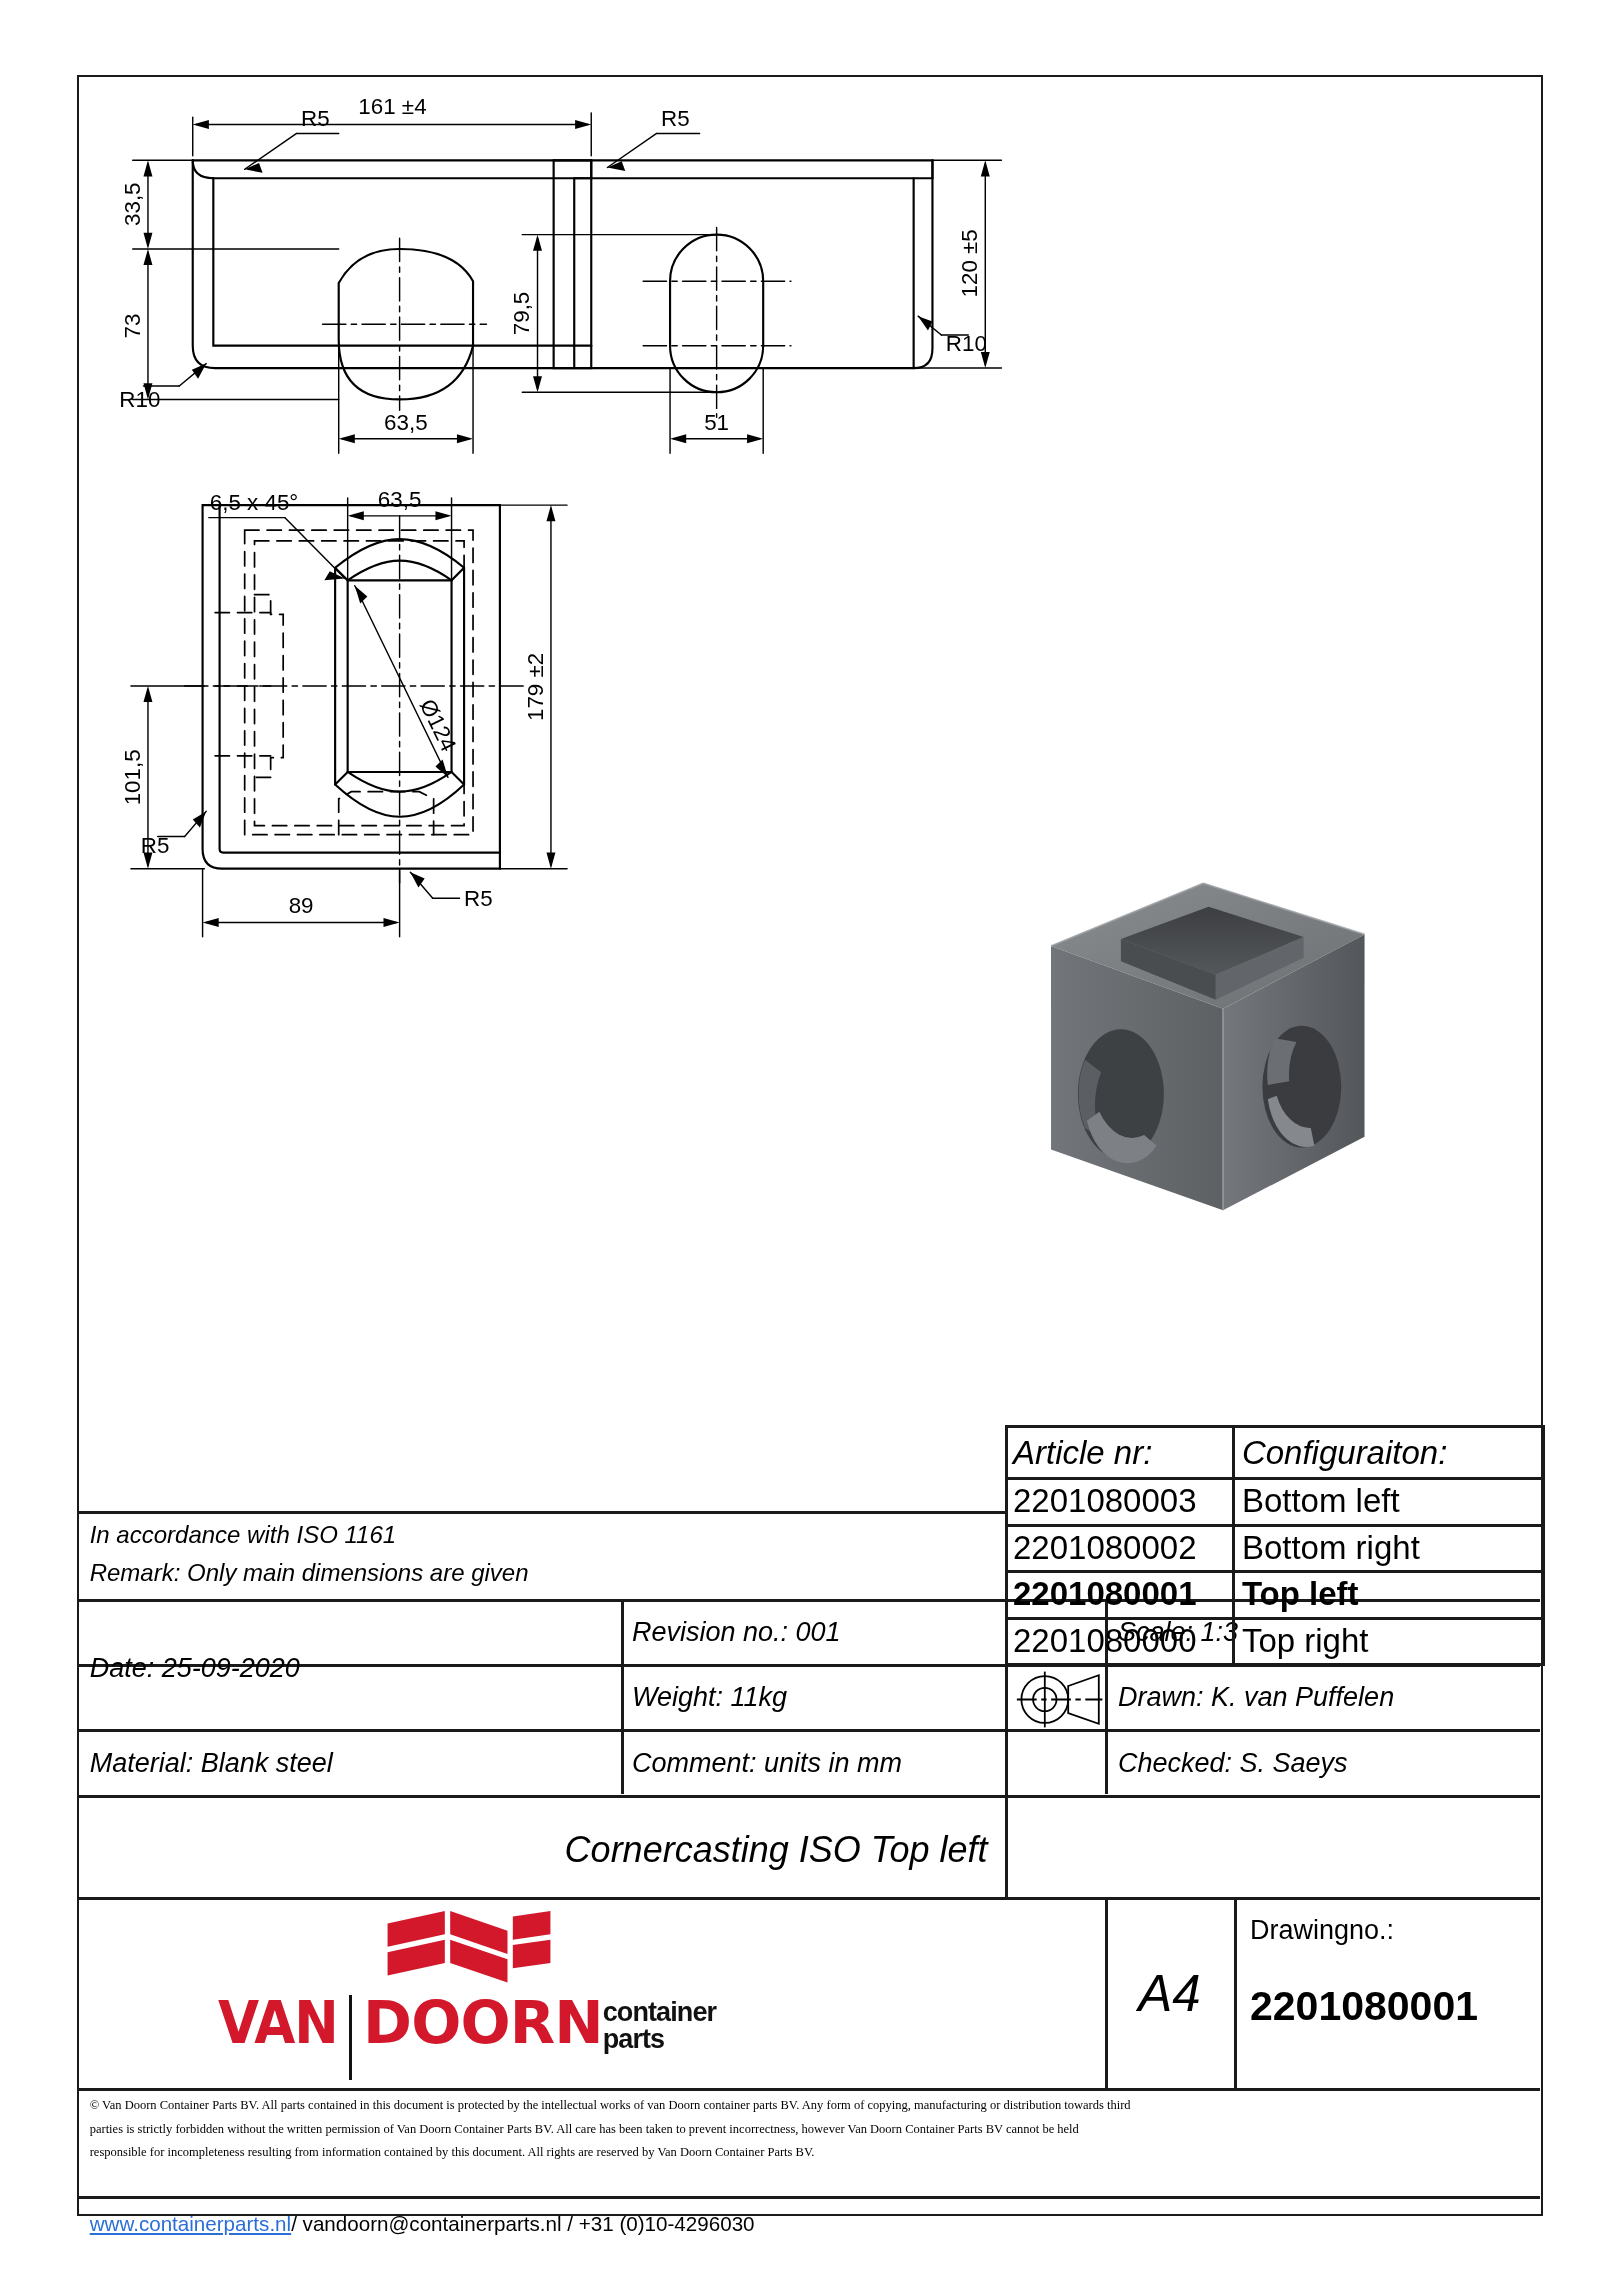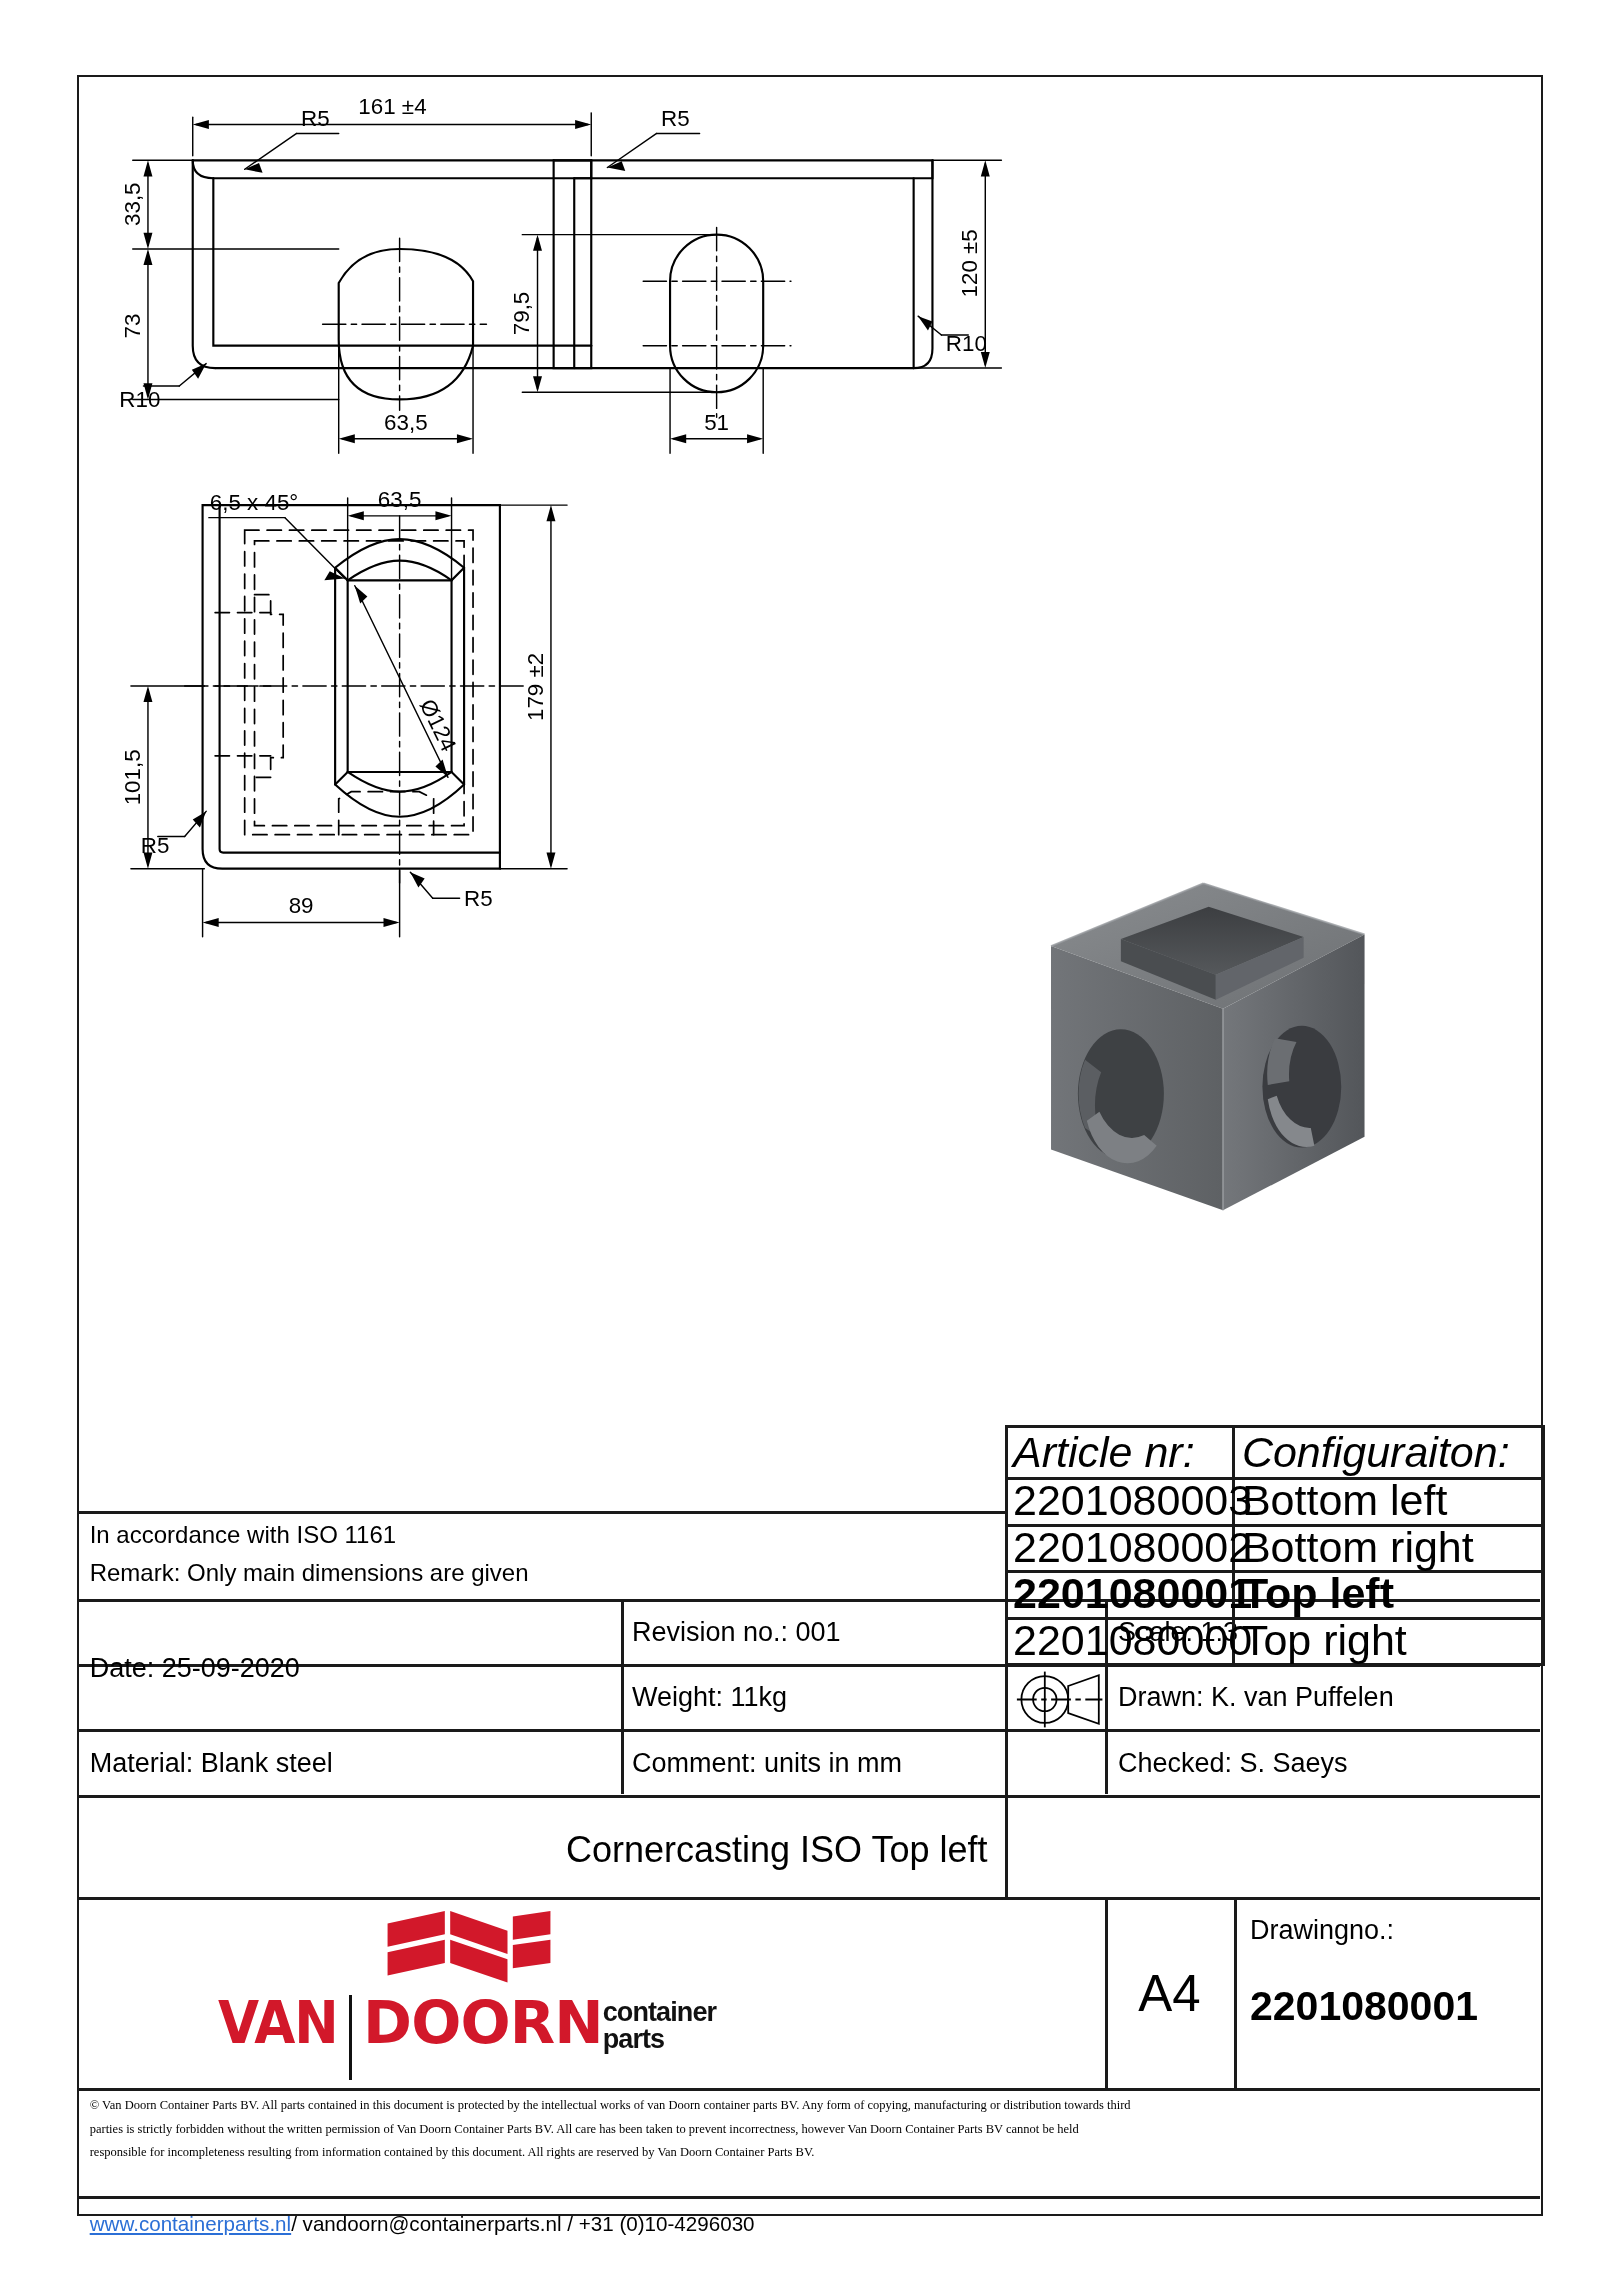--- a/index.html
+++ b/index.html
@@ -12,24 +12,24 @@
   #views{position:absolute;left:0;top:0;width:1466px;height:1218px;}
   #views svg{display:block;}
 
   
   #render3d{position:absolute;left:936px;top:775px;width:502px;height:421px;}
   .ln{position:absolute;background:#1a1a1a;}
   .h{height:2.7px;}
   .v{width:2.7px;}
 
   .cell{position:absolute;box-sizing:border-box;display:flex;align-items:center;}
-  .cell span{display:block;}
+  .cell span{display:block;font-style:italic;}
   .t-md{font-size:24px;}
   .t-lg{font-size:27px;}
-  .t-xl{font-size:43px;}
+  .t-xl{font-size:33px;}
   .t-title{font-size:36px;}
   .bold{font-weight:bold;}
   .ital{font-style:italic;}
 
   
   #arttable{position:absolute;left:926px;top:1348px;width:540px;height:278px;}
   #arttable .r{position:absolute;left:0;width:540px;display:flex;align-items:center;}
   #arttable .c1{width:227px;padding-left:8px;box-sizing:border-box;}
   #arttable .c2{width:313px;padding-left:9.9px;box-sizing:border-box;}
 

